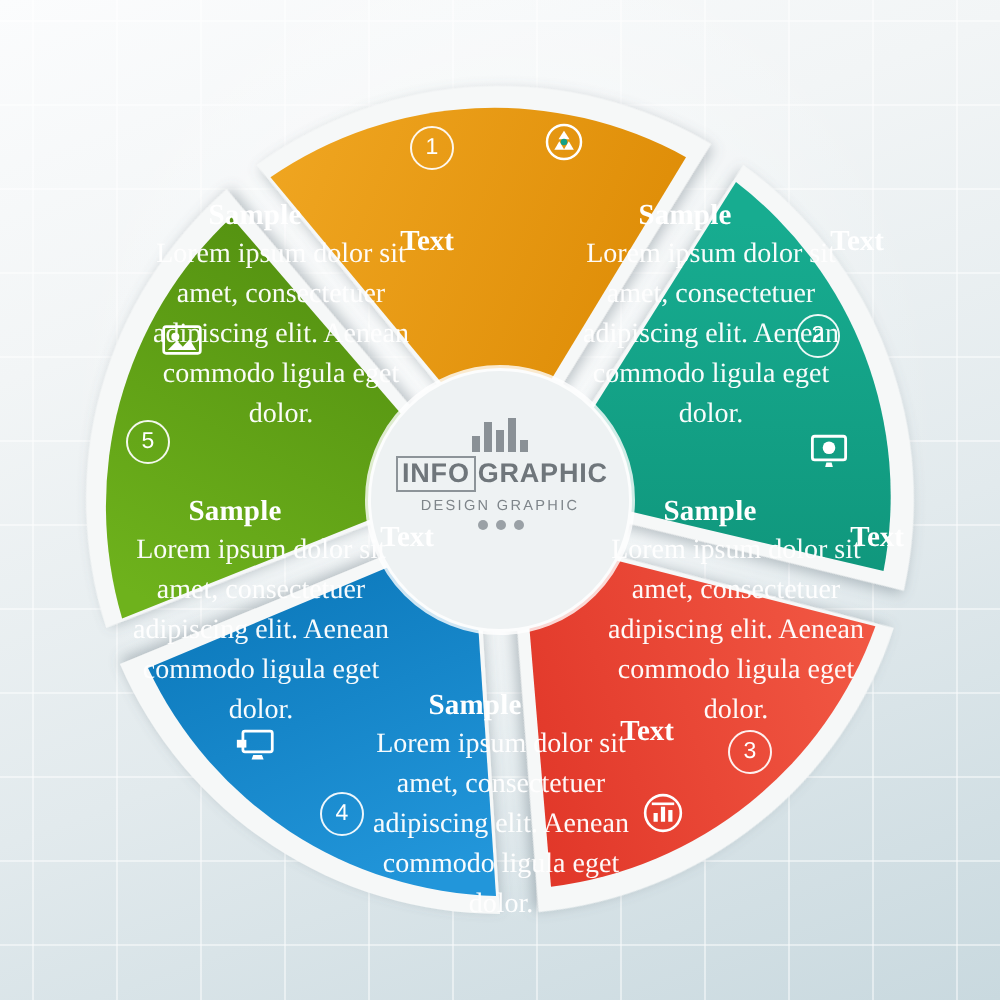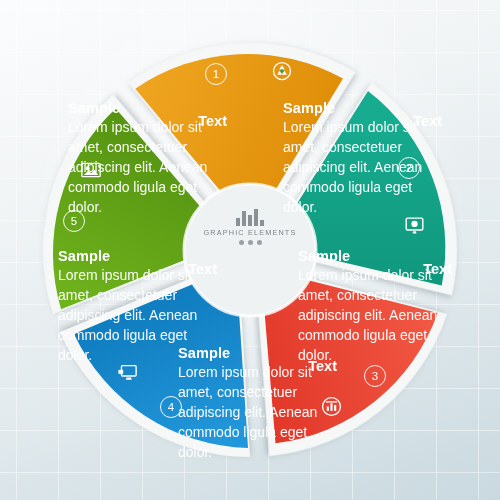--- a/index.html
+++ b/index.html
@@ -37,22 +37,23 @@
     left: 0; top: 0;
     width: 500px; height: 500px;
   }
   svg.wheel { position: absolute; left: 0; top: 0; }
 
   
   .seg-text {
     position: absolute;
     width: 150px;
     color: #ffffff;
-    text-align: left;
+    text-align: center;
     pointer-events: none;
+    font-family: Liberation Serif, serif;
   }
   .seg-head {
     font-size: 14.5px;
     font-weight: bold;
     line-height: 1.12;
     letter-spacing: .1px;
     margin-bottom: 1px;
   }
   .seg-body {
     font-size: 14px;
@@ -277,20 +278,23 @@
   </div>
 
   <div id="logo">
     <div id="logo-bars">
       <i></i>
         <i></i>
         <i></i>
         <i></i>
         <i></i>
     </div>
-    <div id="logo-sub">GRAPHIC ELEMENTS</div>
+    <div id="logo-main">
+      <span class="boxed">INFO</span><span>GRAPHIC</span>
+    </div>
+    <div id="logo-sub">DESIGN GRAPHIC</div>
     <div id="logo-dots">
       <span></span>
         <span></span>
         <span></span>
     </div>
   </div>
 </div>
 
 </body></html>

